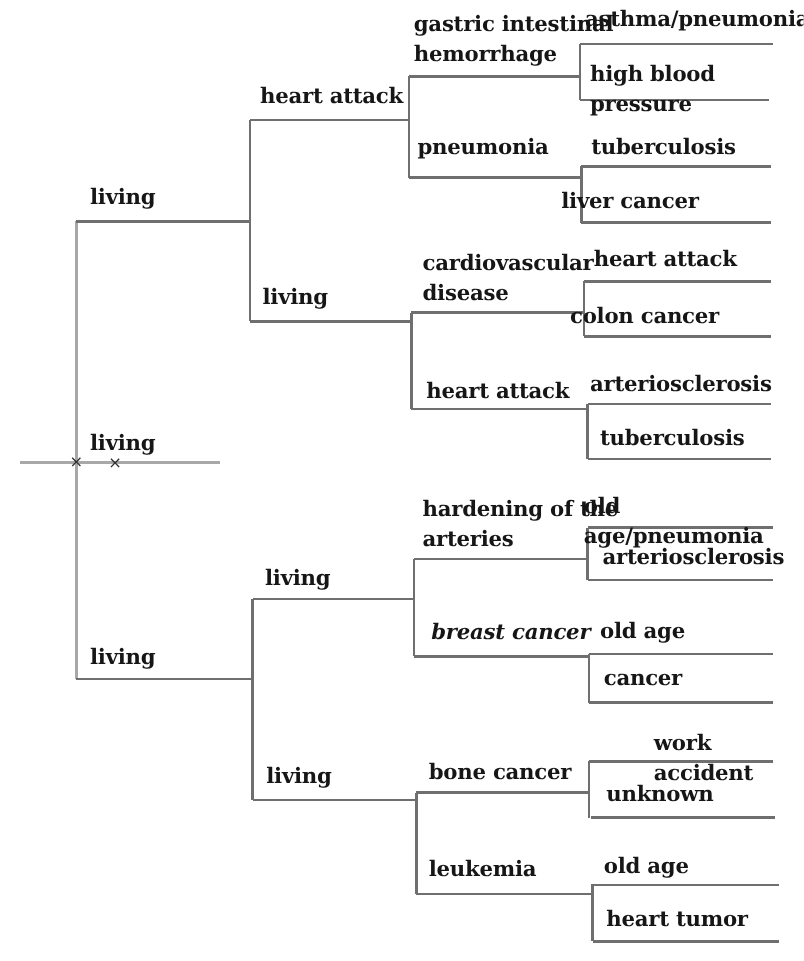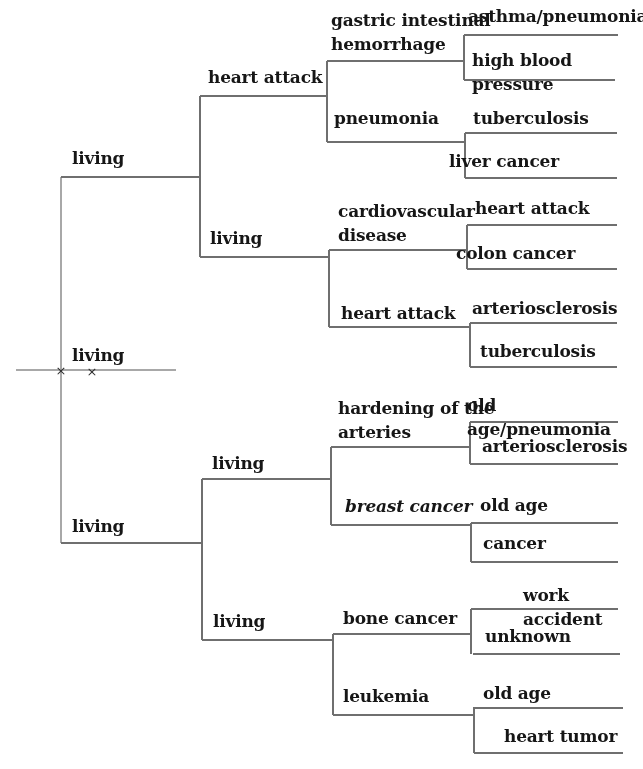--- a/index.html
+++ b/index.html
@@ -119,17 +119,17 @@
       <div class="node-label" style="left: 456px; top: 241px;">colon cancer</div>
       <div class="node-label" style="left: 472px; top: 296px;">arteriosclerosis</div>
       <div class="node-label" style="left: 480px; top: 339px;">tuberculosis</div>
       <div class="node-label" style="left: 467px; top: 393px;">old age/pneumonia</div>
       <div class="node-label" style="left: 482px; top: 434px;">arteriosclerosis</div>
       <div class="node-label" style="left: 480px; top: 493px;">old age</div>
       <div class="node-label" style="left: 483px; top: 531px;">cancer</div>
       <div class="node-label" style="left: 483px; top: 583px; margin-left: 40px;">work accident</div>
       <div class="node-label" style="left: 485px; top: 624px;">unknown</div>
       <div class="node-label" style="left: 483px; top: 681px;">old age</div>
-      <div class="node-label" style="left: 485px; top: 724px; margin-left: 19px;">heart tumor</div>
+      <div class="node-label" style="left: 485px; top: 724px;">heart tumor</div>
       <div class="x-mark" style="left: 61px; top: 370px;">×</div>
       <div class="x-mark" style="left: 92px; top: 371px;">×</div>
     </div>
 </div>
 
 </body></html>

